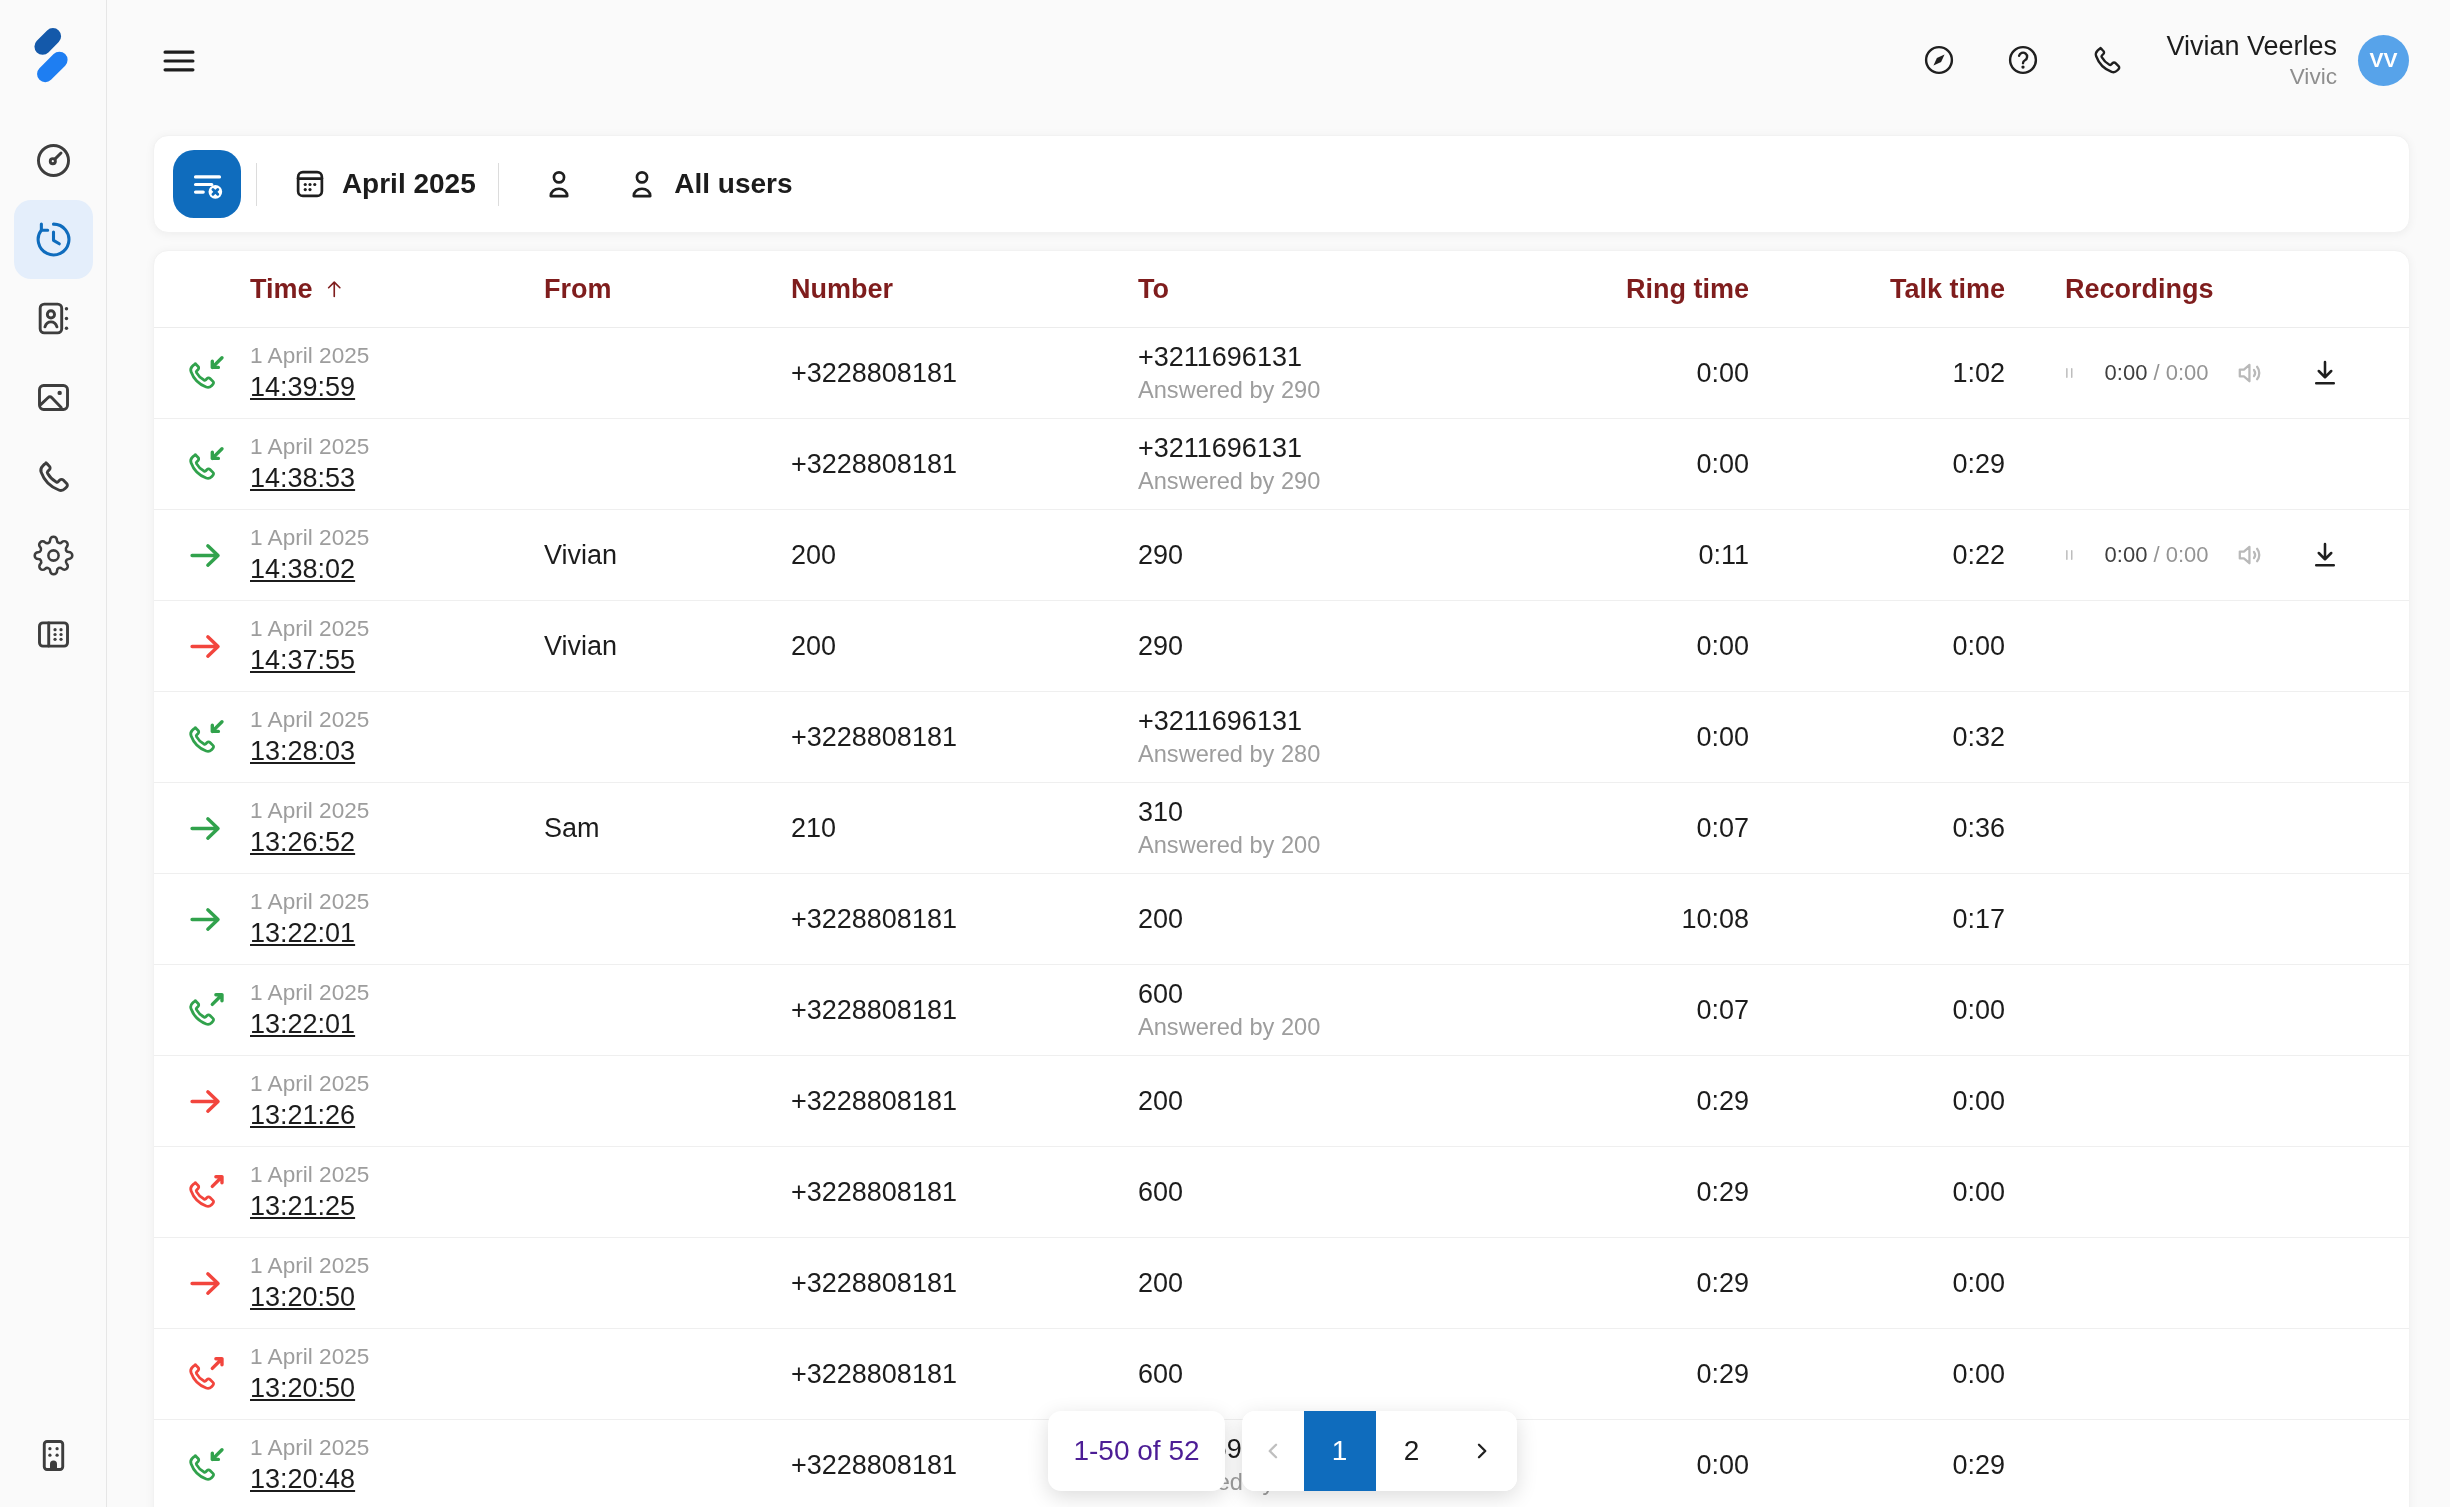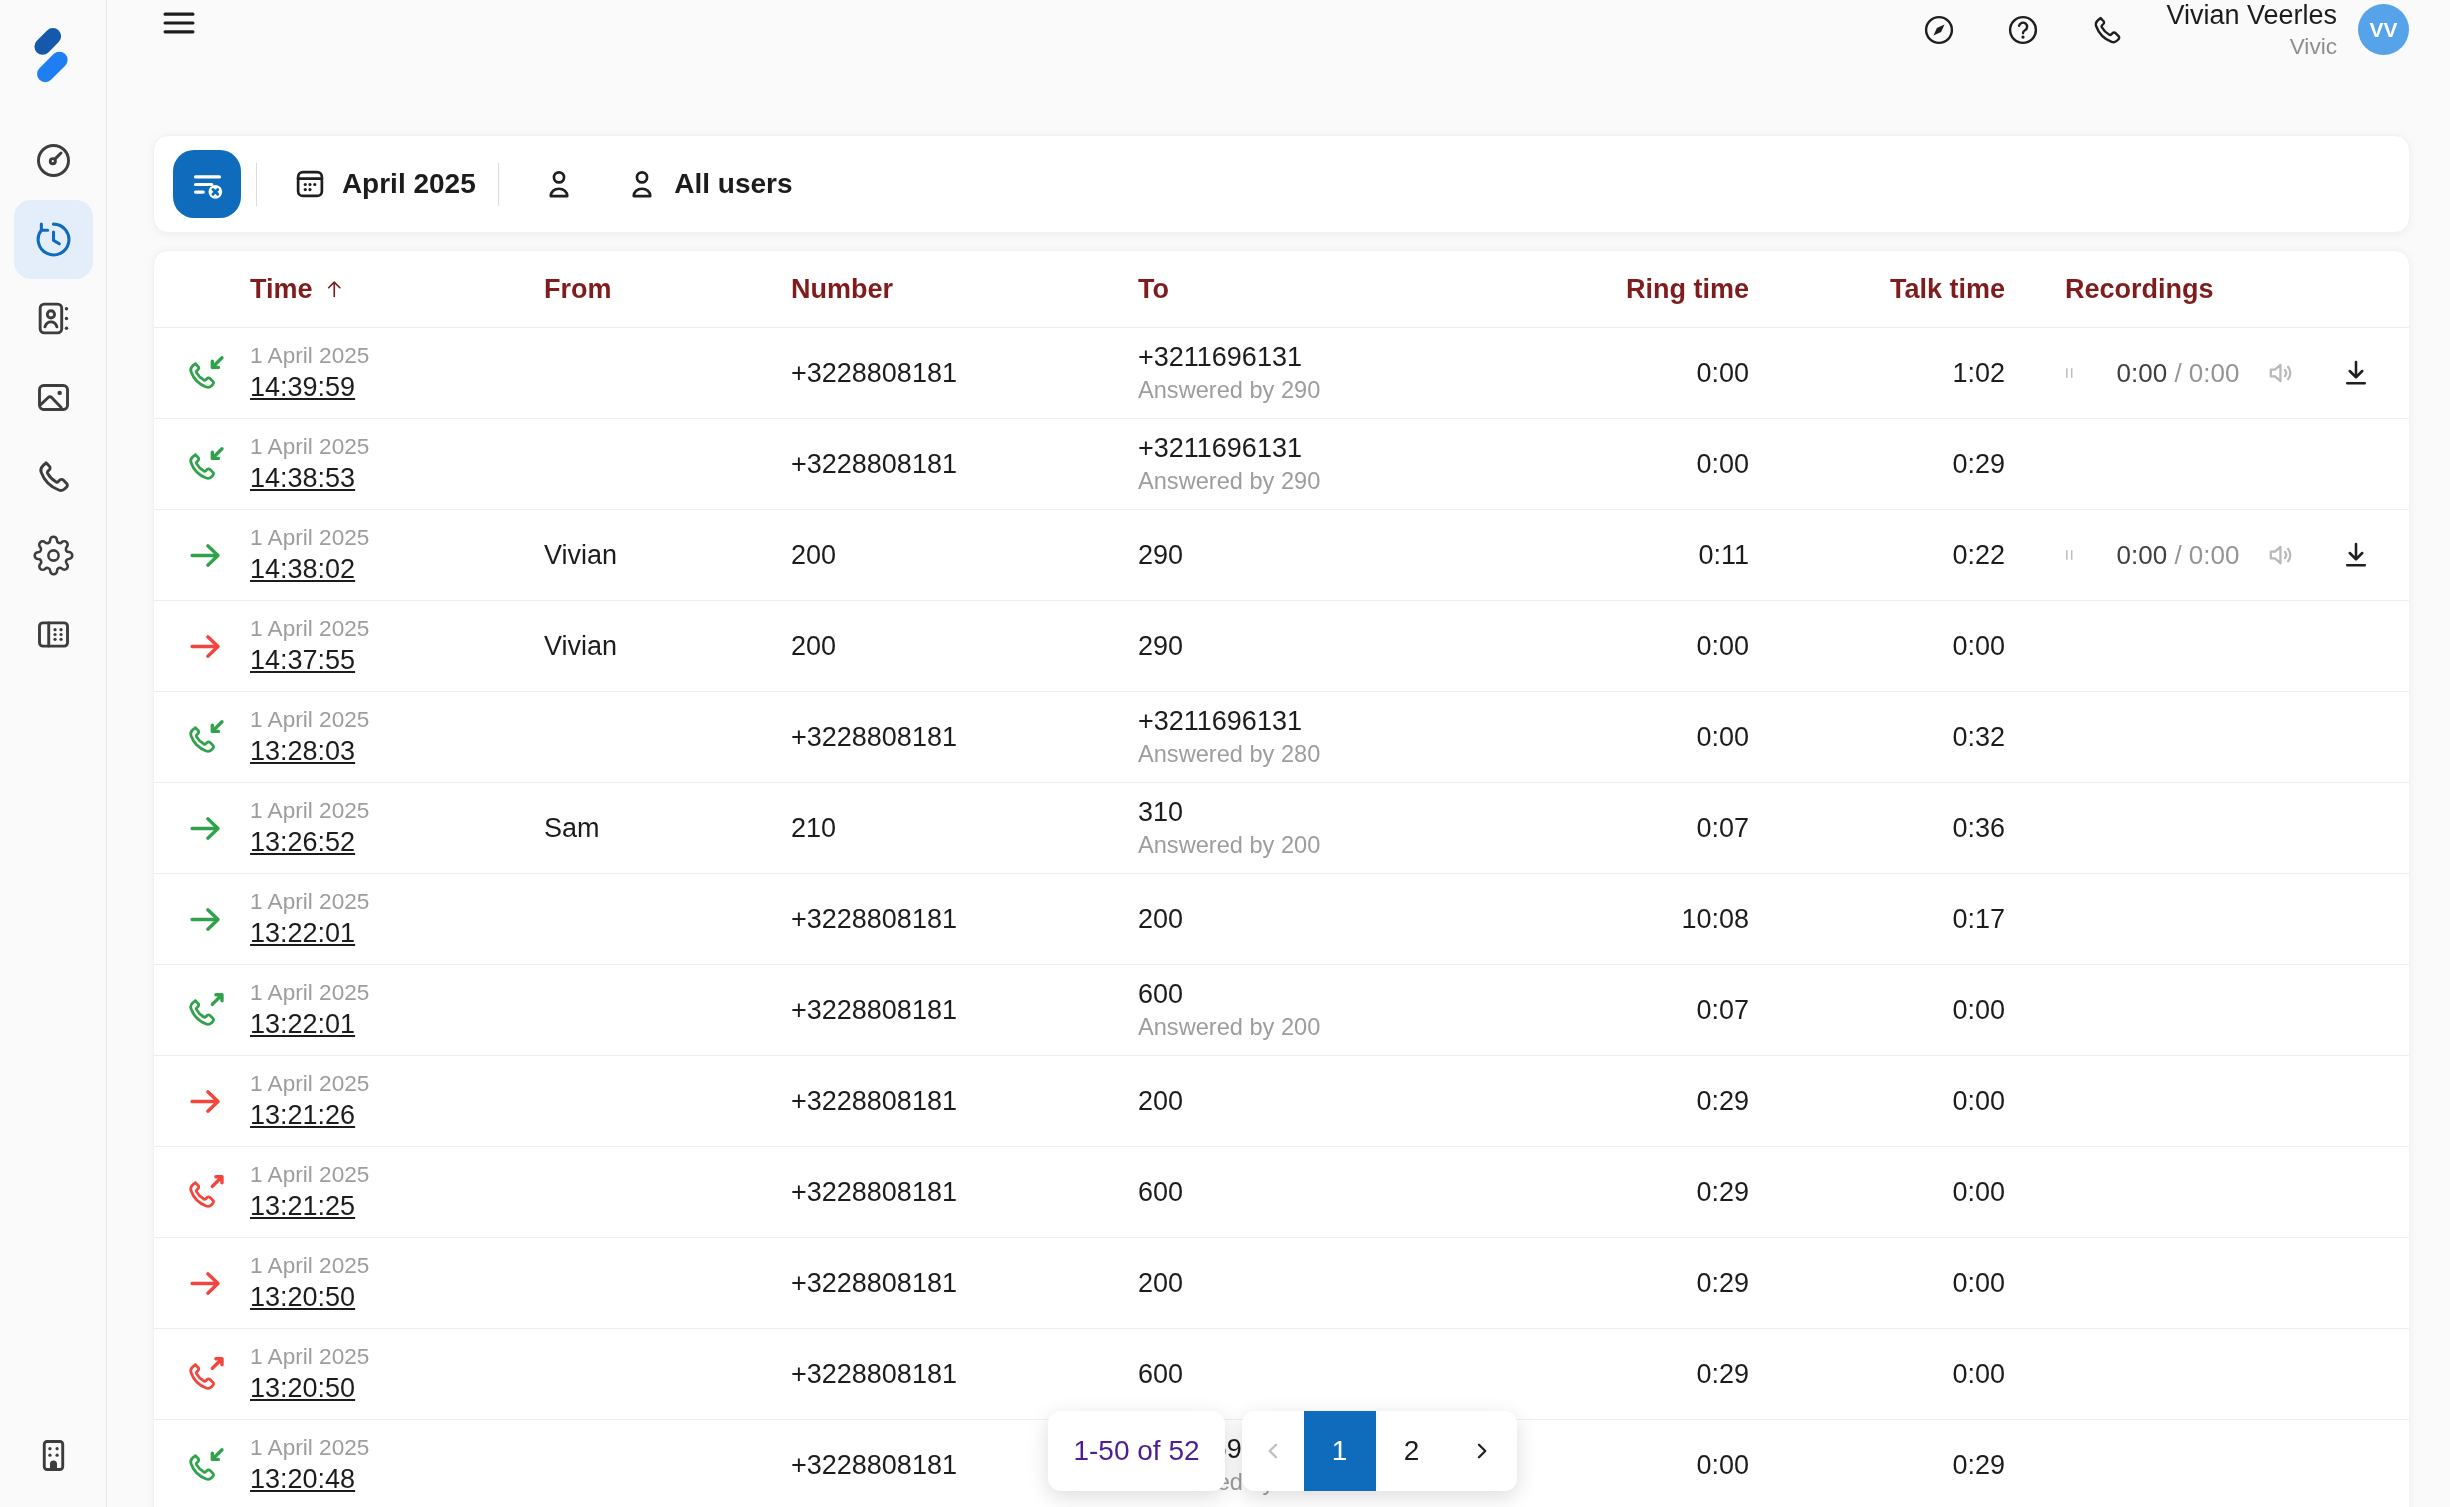--- a/index.html
+++ b/index.html
@@ -10,21 +10,21 @@
   .sidebar { position:absolute; left:0; top:0; width:107px; height:1508px; border-right:0.9px solid #e6e6e6; background:#fafafa; }
   .logo { position:absolute; left:25.4px; top:26px; }
   .side-items { position:absolute; left:14px; top:121px; display:flex; flex-direction:column; }
   .side-item { width:79px; height:79px; display:flex; align-items:center; justify-content:center; color:#3d3d3d; border-radius:17px; cursor:pointer; }
   .side-item svg { width:41px; height:41px; }
   .side-item.active { background:var(--accent-bg); color:var(--accent); }
   .active-bar { position:absolute; left:15px; top:215px; width:6.6px; height:49px; border-radius:3.8px; background:var(--accent); }
   .side-bottom { position:absolute; left:14px; top:1416px; }
 
   
-  .topbar { position:absolute; left:107px; top:0; right:0; height:121px; display:flex; align-items:flex-start; padding:0 41px 0 49px; }
+  .topbar { position:absolute; left:107px; top:0; right:0; height:121px; display:flex; align-items:center; padding:0 41px 0 49px; }
   .burger { width:45px; height:45px; display:flex; align-items:center; justify-content:center; color:#1d1d1d; cursor:pointer; }
   .burger svg { width:38px; height:38px; }
   .top-right { margin-left:auto; display:flex; align-items:center; }
   .top-icon { width:43px; height:43px; margin-left:41px; display:flex; align-items:center; justify-content:center; color:#1f1f1f; cursor:pointer; }
   .top-icon svg { width:36px; height:36px; }
   .user-block { margin-left:38px; text-align:right; }
   .user-name { font-size:27px; color:#1c1c1c; }
   .user-org { font-size:22.6px; color:#8e8e8e; margin-top:2.8px; }
   .avatar { margin-left:21px; width:51px; height:51px; border-radius:50%; background:var(--avatar); color:#fff; font-size:21px; font-weight:bold; display:flex; align-items:center; justify-content:center; cursor:pointer; }
 
@@ -52,21 +52,21 @@
   .dir { display:flex; align-items:center; }
   .dir svg { width:43px; height:43px; }
   .dir.green { color:var(--green); }
   .dir.red { color:var(--red); }
   .cell-date { font-size:22.6px; color:#9d9d9d; }
   .cell-time { font-size:27px; color:#1c1c1c; margin-top:2.8px;text-decoration:underline; }
   .cell-sub { font-size:23.6px; color:#9d9d9d; margin-top:4.7px; }
   .num { justify-self:end; }
   .rec-cell { padding-left:53px; display:flex; align-items:center; }
   .rec-cell .pause { color:#bdbdbd; width:22.6px; height:32px; }
-  .rec-time { font-size:26px; color:#3f3f3f; margin-left:36px; white-space:nowrap; }
+  .rec-time { font-size:22px; color:#3f3f3f; margin-left:24px; white-space:nowrap; }
   .rec-time .dim { color:#949494; }
   .rec-cell .spk { width:34px; height:34px; color:#b9b9b9; margin-left:24.5px; cursor:pointer; }
   .rec-cell .dl { width:34px; height:34px; color:#1f1f1f; margin-left:41px; cursor:pointer; }
 
   
   .pg-info { position:absolute; left:1048px; top:1411px; width:177px; height:80px; background:#fff; border-radius:13px; box-shadow:0 5.7px 21px rgba(0,0,0,0.14); display:flex; align-items:center; justify-content:center; font-size:28px; color:#4c1d95; z-index:5; }
   .pg-nav { position:absolute; left:1242px; top:1411px; width:275px; height:80px; background:#fff; border-radius:13px; box-shadow:0 5.7px 21px rgba(0,0,0,0.14); display:flex; align-items:stretch; overflow:hidden; z-index:5; }
   .pg-btn { display:flex; align-items:center; justify-content:center; font-size:28px; cursor:pointer; background:#fff; border:none; }
   .pg-prev { width:62px; color:#bfbfbf; }
   .pg-next { width:70px; color:#222; }

